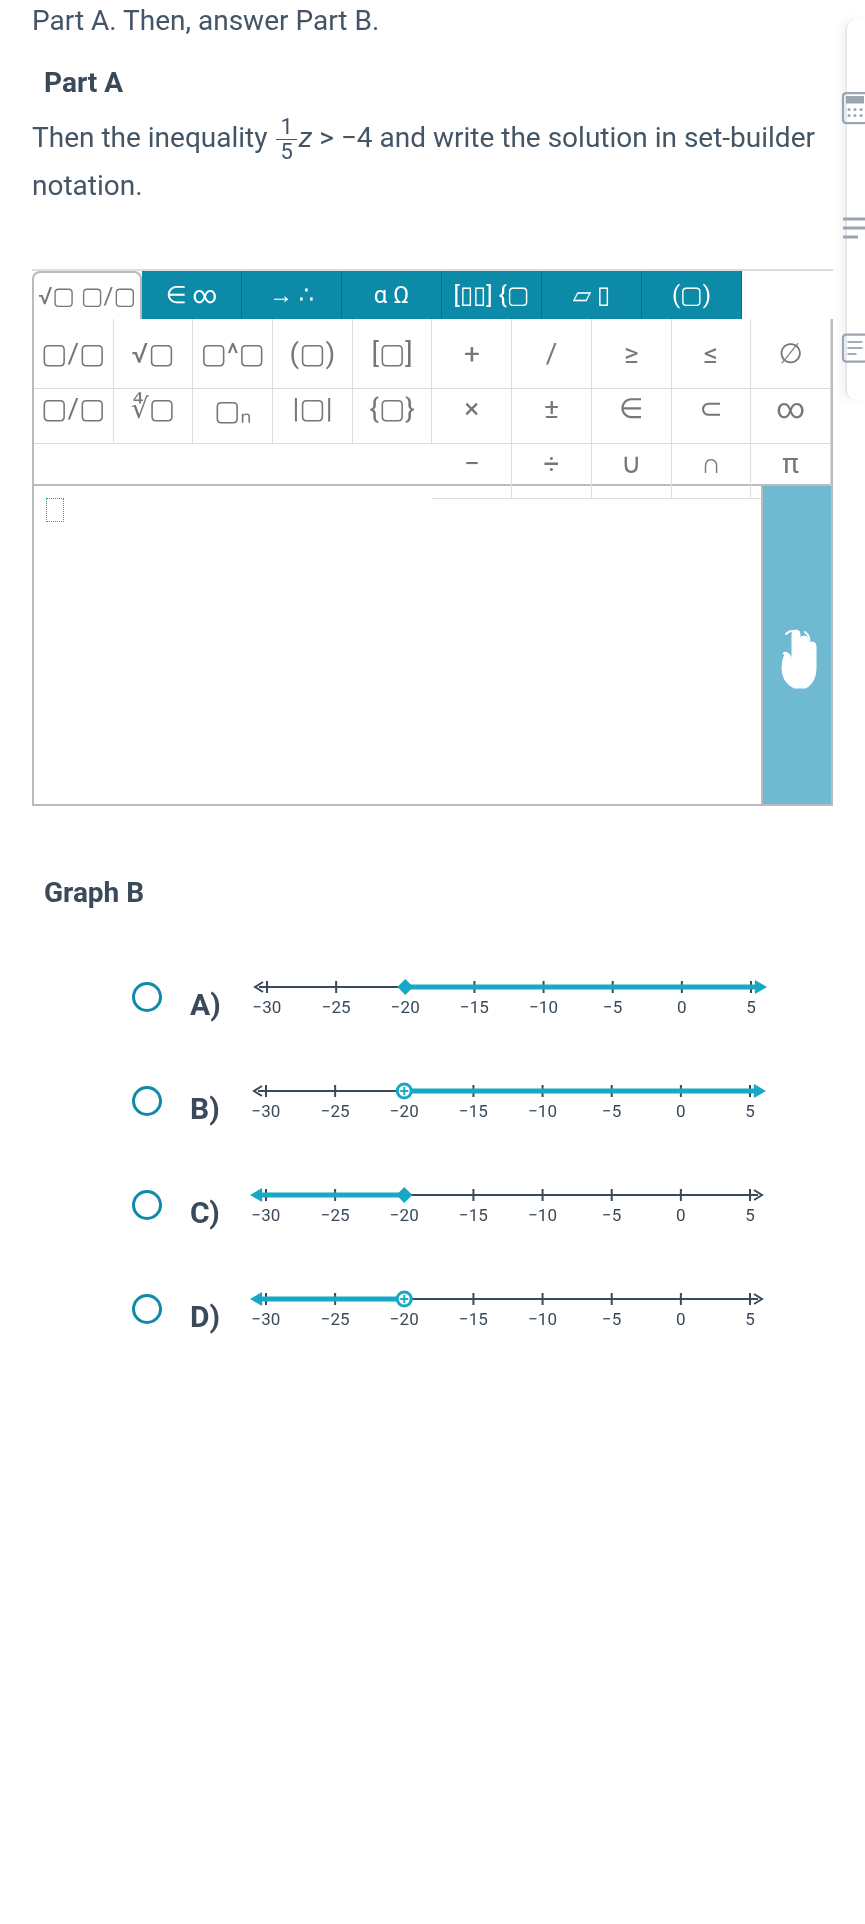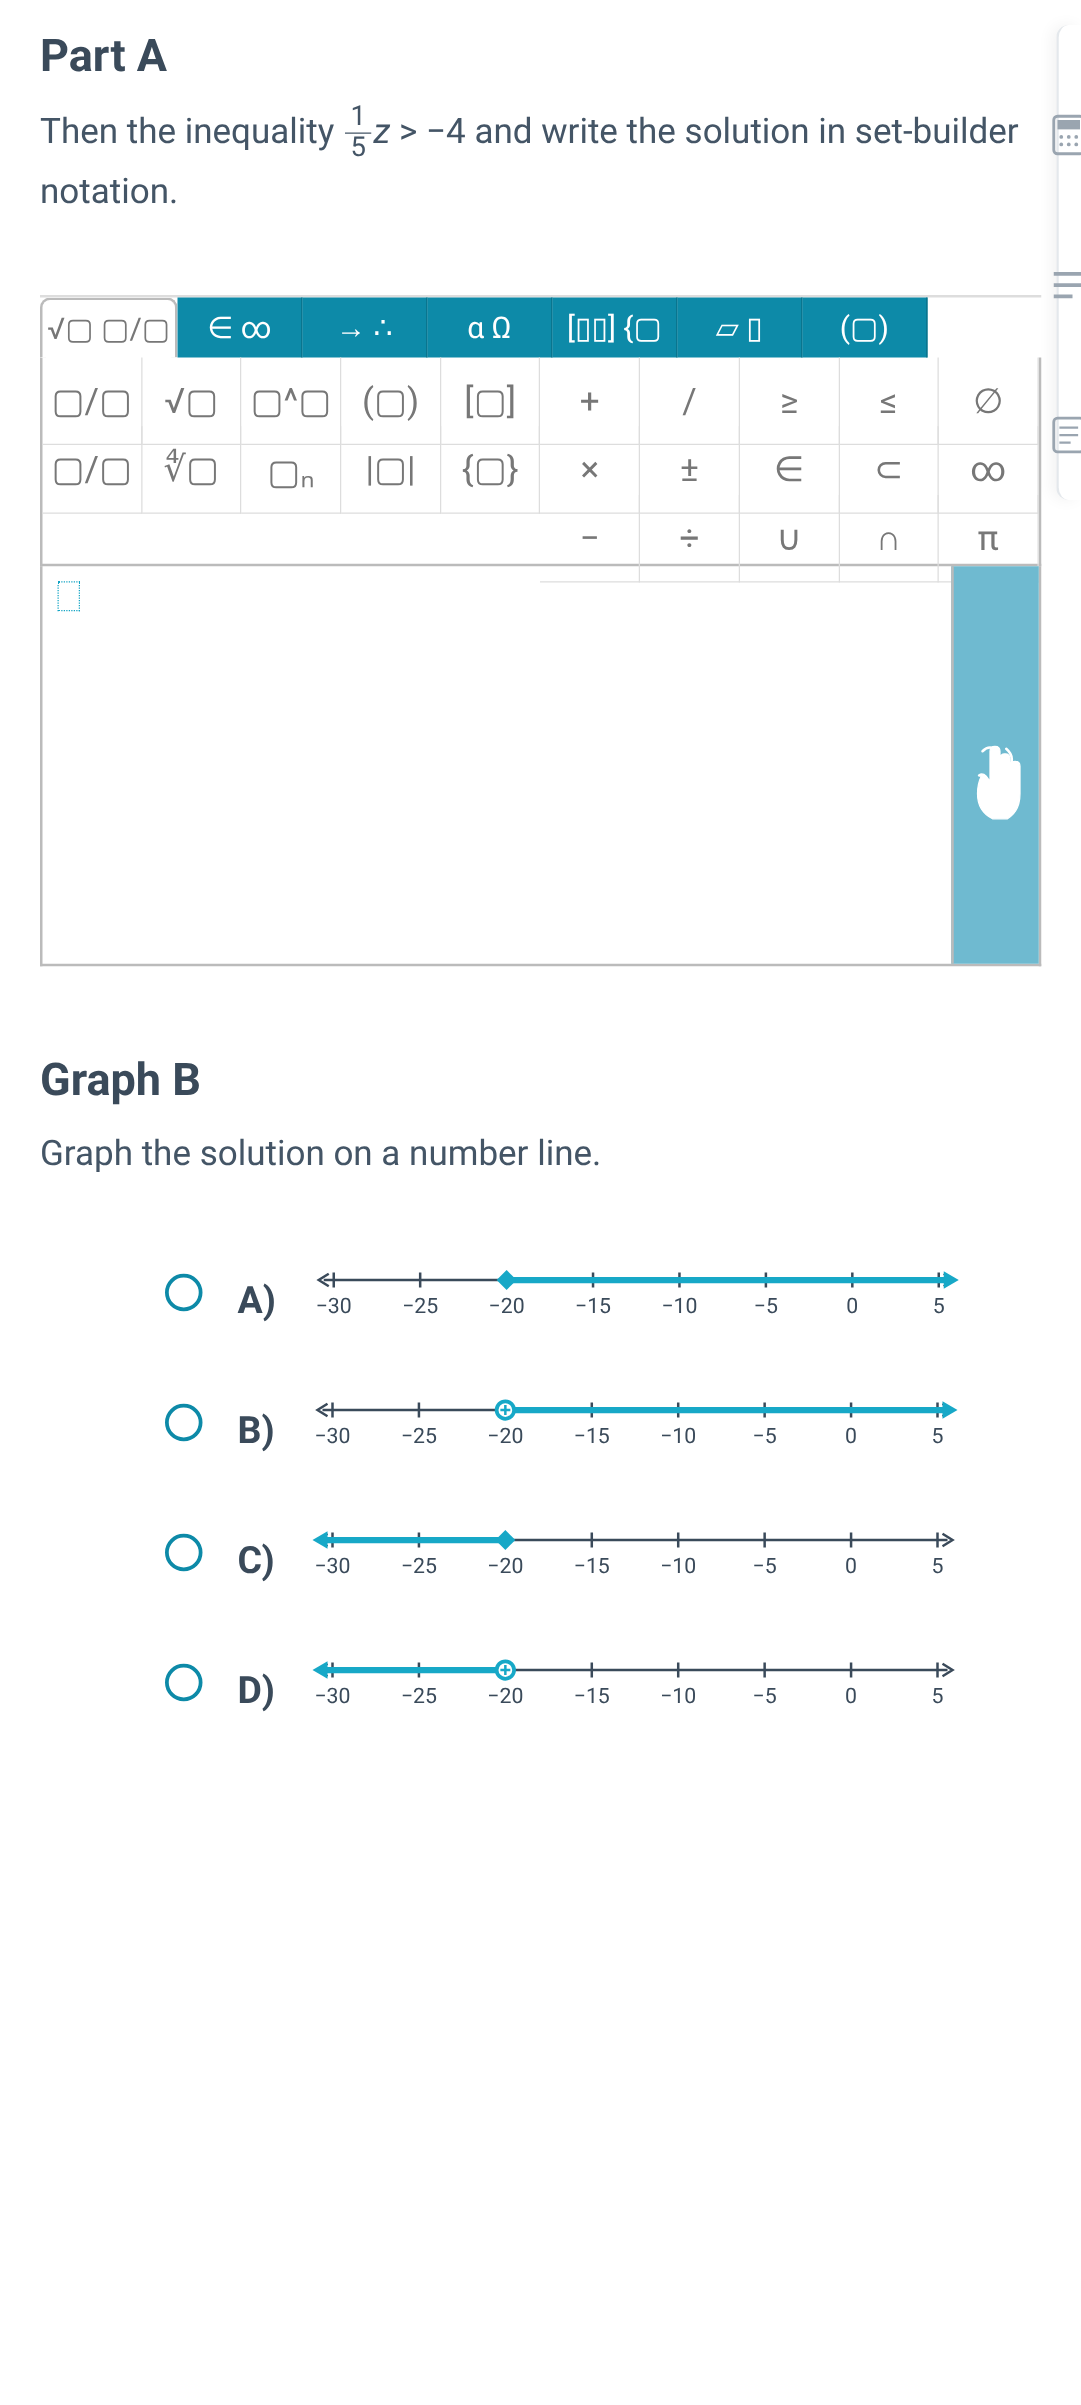--- a/index.html
+++ b/index.html
@@ -5,21 +5,21 @@
   * { box-sizing: border-box; margin: 0; padding: 0; }
   body {
     font-family: -apple-system, BlinkMacSystemFont, "Segoe UI", Roboto, sans-serif;
     color: #3a4a5a;
     background: #fff;
     width: 865px;
     position: relative;
   }
   .content { padding: 0 32px; }
   .intro-text { font-size: 28px; line-height: 1.5; margin-top: 0; color: #445566; }
-  .part-heading { font-size: 36px; font-weight: 700; margin: 24px 0 16px; color: #3a4a5a; }
+  .part-heading { font-size: 28px; font-weight: 700; margin: 24px 12px 16px; color: #3a4a5a; }
   .question-text { font-size: 28px; line-height: 1.6; color: #445566; margin-bottom: 60px; }
   .frac { display: inline-block; vertical-align: middle; text-align: center; margin: 0 2px; }
   .frac .num { display: block; border-bottom: 1.5px solid #445566; padding: 0 4px; font-size: 22px; line-height: 1.1; }
   .frac .den { display: block; padding: 0 4px; font-size: 22px; line-height: 1.1; }
   .italic { font-style: italic; }
 
   
   .equation-editor { border-top: 2px solid #ddd; }
   .tabs-row {
     display: flex;
@@ -141,20 +141,21 @@
     </svg>
   <svg class="side-icon" style="top:310px" viewBox="0 0 24 24">
       <rect x="4" y="3" width="16" height="18" rx="2" fill="none" stroke="#9aa5b0" stroke-width="1.5"></rect>
       <line x1="7" y1="8" x2="17" y2="8" stroke="#9aa5b0" stroke-width="1.2"></line>
       <line x1="7" y1="12" x2="17" y2="12" stroke="#9aa5b0" stroke-width="1.2"></line>
       <line x1="7" y1="16" x2="13" y2="16" stroke="#9aa5b0" stroke-width="1.2"></line>
     </svg>
 </div>
 
 <div class="content">
+  <p class="intro-text">Part A. Then, answer Part B.</p>
 
   <h2 class="part-heading">Part A</h2>
 
   <p class="question-text">
     <span>Then the inequality </span>
     <span class="frac">
       <span class="num">1</span>
       <span class="den">5</span>
     </span><span class="italic">z</span>
     <span>&gt;</span>
@@ -210,21 +211,20 @@
         <svg class="hand-icon" viewBox="0 0 50 70">
           <path d="M13 30 Q10 36 10 44 Q10 58 22 64 L34 64 Q44 58 44 44 L44 22 Q44 18 40 18 Q36 18 36 22 L36 28 L36 16 Q36 12 32 12 Q28 12 28 16 L28 28 L28 10 Q28 6 24 6 Q20 6 20 10 L20 34 L17 30 Q14 27 11 29 Q10 30 13 30 Z" fill="#fff" stroke="#fff" stroke-width="1"></path>
           <path d="M14 10 Q20 4 26 10" fill="none" stroke="#fff" stroke-width="2" stroke-linecap="round"></path>
           <path d="M33 8 Q40 14 36 22" fill="none" stroke="#fff" stroke-width="2" stroke-linecap="round"></path>
         </svg>
       </div>
     </div>
   </div>
 
   <h2 class="part-heading" style="margin-top:70px">Graph B</h2>
-  <p class="question-text">Graph the solution on a number line.</p>
 
   <div class="options" id="options-container">
       <div class="option">
         <div class="radio"></div>
         <div class="option-label">A)</div>
         <div class="numline">
           <svg viewBox="0 0 520 56" width="520" height="56">
             <line x1="10" y1="18" x2="510" y2="18" stroke="#3a4a5a" stroke-width="2"></line>
             <polyline points="14,13 6,18 14,23" fill="none" stroke="#3a4a5a" stroke-width="2"></polyline>
             <polyline points="506,13 514,18 506,23" fill="none" stroke="#3a4a5a" stroke-width="2"></polyline>

